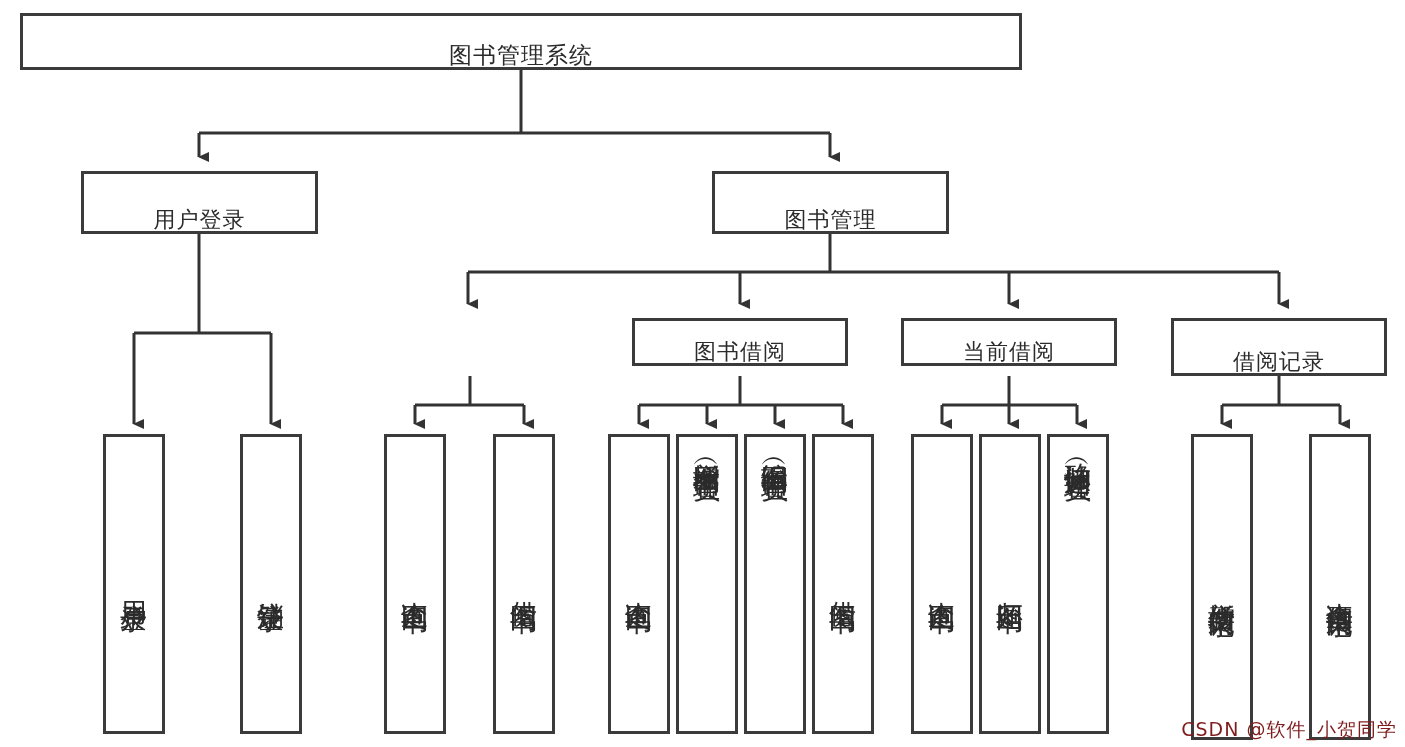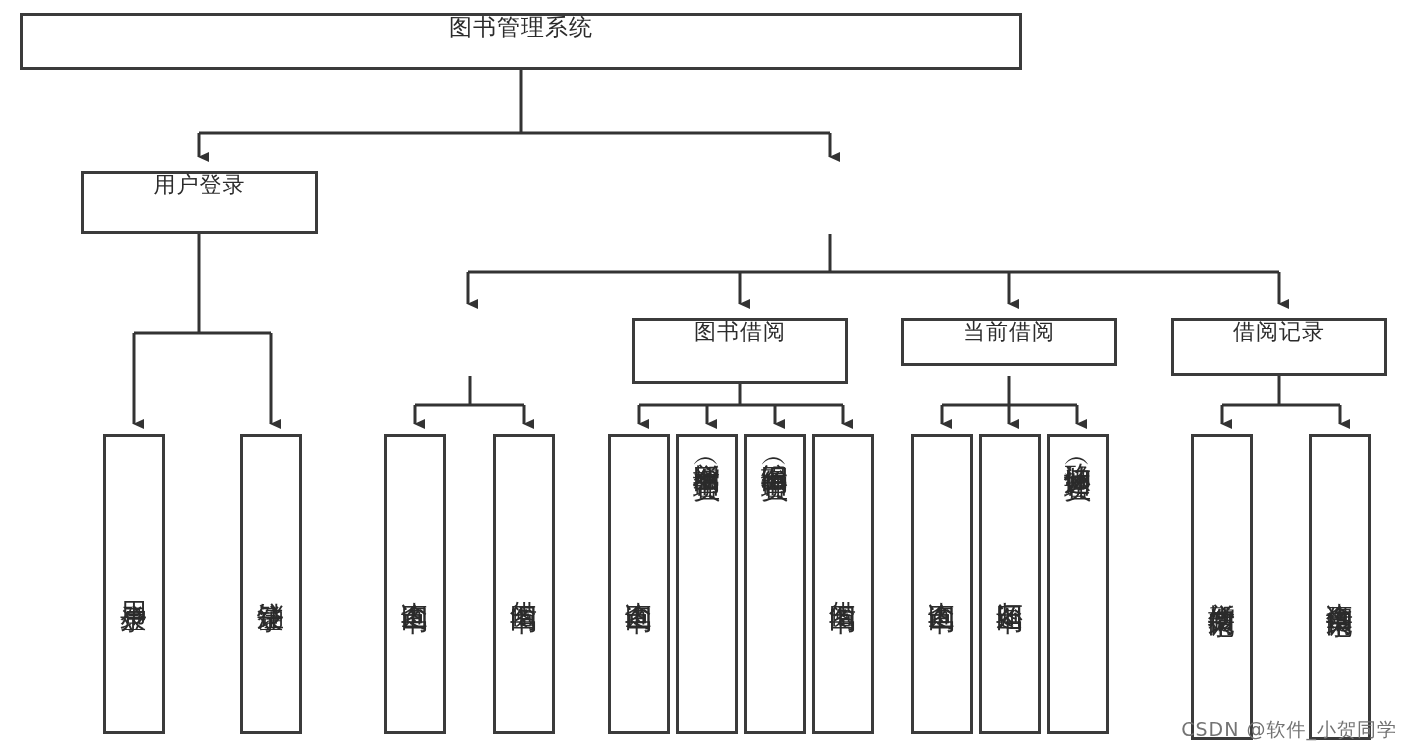--- a/index.html
+++ b/index.html
@@ -20,21 +20,21 @@
     left:0;top:0;
     width:1405px;height:747px;
     pointer-events:none;
   }
   .node{
     position:absolute;
     box-sizing:border-box;
     background:#ffffff;
     border:3px solid #3b3b3b;
     display:flex;
-    align-items:flex-start;
+    align-items:flex-end;
     justify-content:center;
   }
   .node.h{              
     font-size:22px;
     letter-spacing:1px;
     line-height:1;
   }
   .node.root{ font-size:23px; }
   .node.v{              
     align-items:flex-start;
@@ -49,21 +49,21 @@
     letter-spacing:2px;
     white-space:nowrap;
     display:block;
   }
   .node.v.mid{ align-items:center; padding-top:0; }
   .watermark{
     position:absolute;
     right:8px;
     bottom:4px;
     font-size:19px;
-    color:#737373;
+    color:#7f1d1d;
     letter-spacing:1px;
     white-space:nowrap;
     user-select:none;
   }
 </style>
 </head>
 <body>
 
 <div id="canvas">
 
@@ -118,23 +118,26 @@
   </svg>
 
   <div class="node h root" style="left:20px;top:13px;width:1002px;height:57px;">
     <span>图书管理系统</span>
   </div>
 
   <div class="node h" style="left:81px;top:171px;width:237px;height:63px;">
     <span>用户登录</span>
   </div>
 
-
-
-  <div class="node h" style="left:632px;top:318px;width:216px;height:66px;">
+  <div class="node h" style="left:712px;top:171px;width:237px;height:63px;">
+    <span>图书管理</span>
+  </div>
+
+
+  <div class="node h" style="left:632px;top:318px;width:216px;height:48px;">
     <span>图书借阅</span>
   </div>
 
   <div class="node h" style="left:901px;top:318px;width:216px;height:48px;">
     <span>当前借阅</span>
   </div>
 
   <div class="node h" style="left:1171px;top:318px;width:216px;height:58px;">
     <span>借阅记录</span>
   </div>

